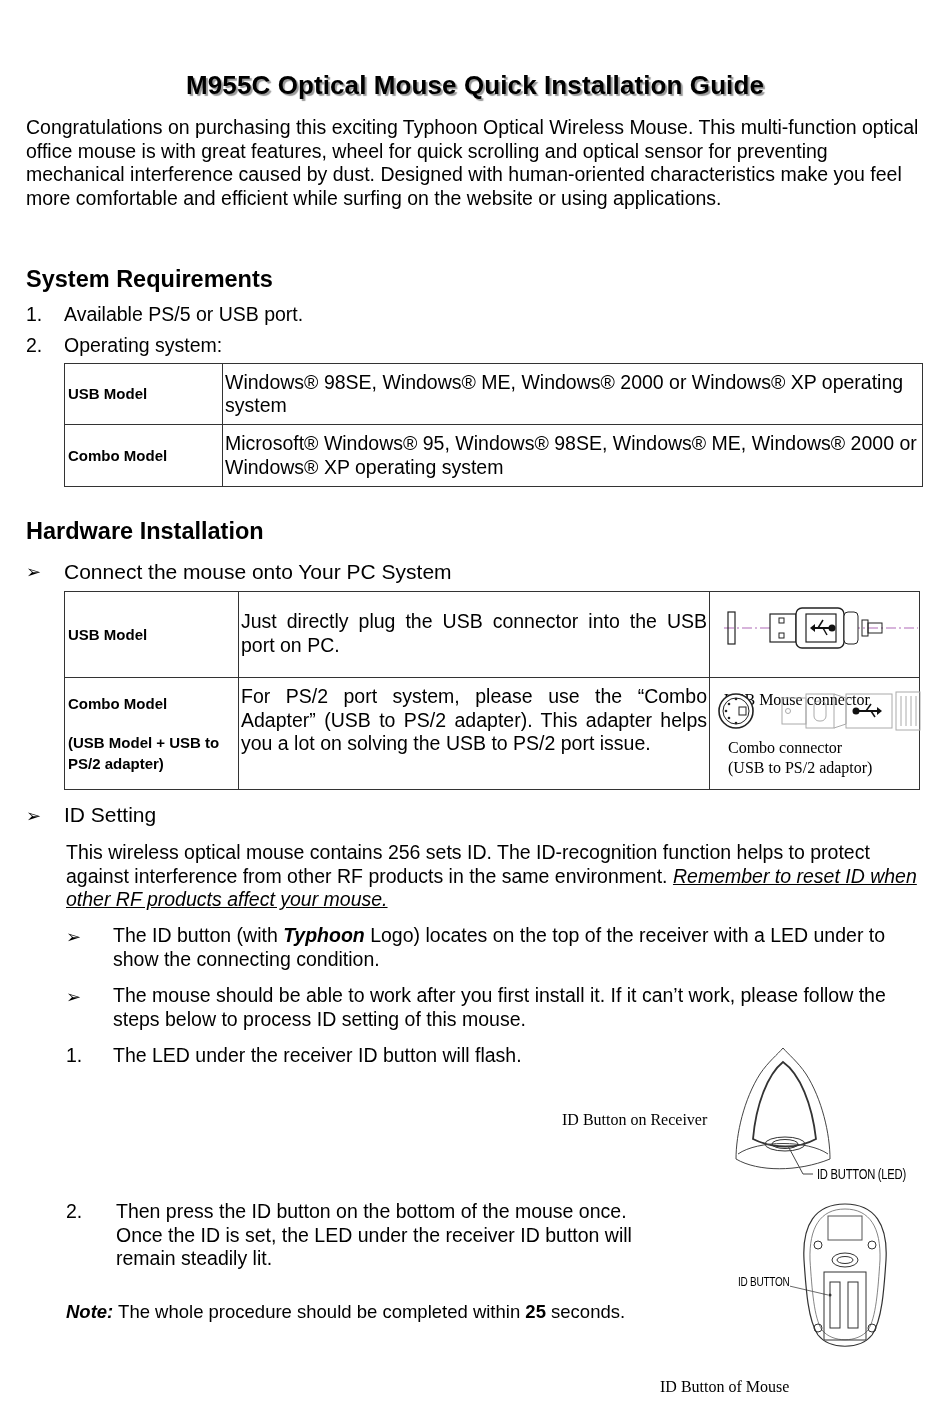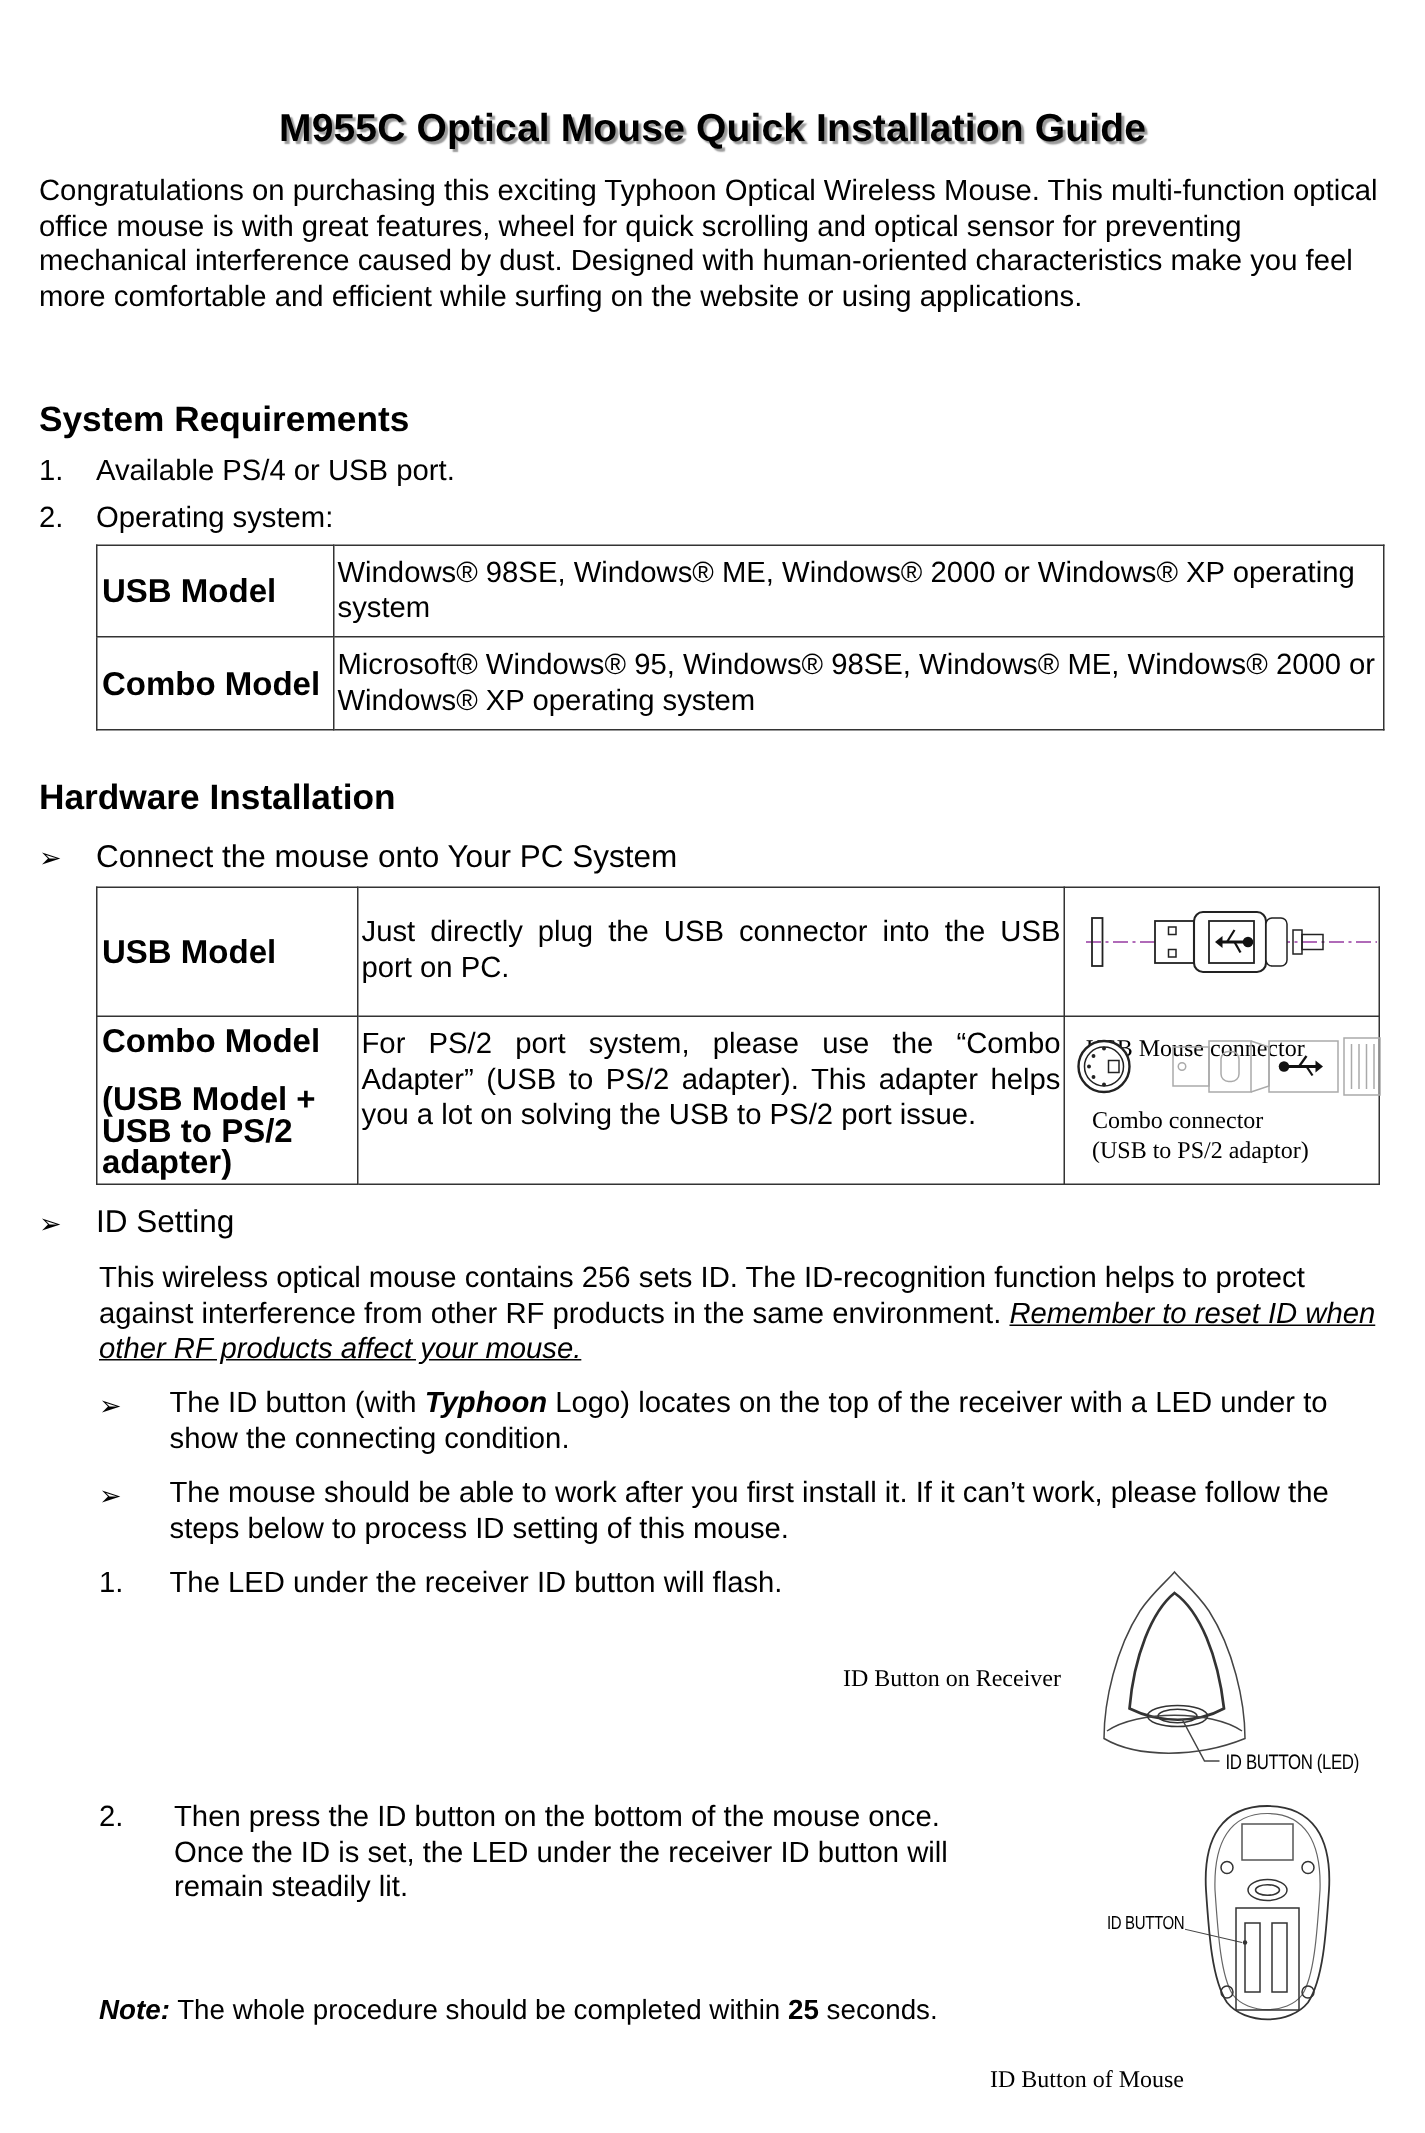--- a/index.html
+++ b/index.html
@@ -11,40 +11,40 @@
   .title {
     left: 0; width: 950px; top: 70px; text-align: center;
     font-size: 26px; font-weight: bold; letter-spacing: 0.1px;
     text-shadow: 2px 2px 1px #9a9a9a;
   }
   .para { font-size: 19.5px; line-height: 23.6px; }
   .intro { left: 26px; top: 116px; width: 900px; }
   .h2 { font-size: 23.5px; font-weight: bold; left: 26px; }
   .tbl { border-collapse: collapse; position: absolute; }
   .tbl td { border: 1.5px solid #333; vertical-align: middle; font-size: 19.5px; line-height: 23.5px; padding: 0 2px; }
-  .tbl td.hd { font-weight: bold; font-size: 22px; padding-left: 3px; }
+  .tbl td.hd { font-weight: bold; font-size: 15px; padding-left: 3px; }
   .justify { text-align: justify; text-align-last: left; }
   .arrow { font-size: 18px; }
   .u-it { font-style: italic; text-decoration: underline; }
   .cap-label { font-family: "Liberation Serif", serif; font-size: 16px; }
   .callout { font-family: "Liberation Sans", sans-serif; font-size: 14px; transform: scaleX(0.8); transform-origin: left; letter-spacing: -0.3px; }
 </style>
 </head>
 <body>
 
 <div class="abs title">M955C Optical Mouse Quick Installation Guide</div>
 
 <div class="abs para intro">Congratulations on purchasing this exciting Typhoon Optical Wireless Mouse. This multi-function optical office mouse is with great features, wheel for quick scrolling and optical sensor for preventing mechanical interference caused by dust. Designed with human-oriented characteristics make you feel more comfortable and efficient while surfing on the website or using applications.</div>
 
 <div class="abs h2" style="top:266px;">System Requirements</div>
 
 <div class="abs para" style="left:26px; top:303px;">
   <span>1.</span>
 </div>
-<div class="abs para" style="left:64px; top:303px;">Available PS/4 or USB port.</div>
+<div class="abs para" style="left:64px; top:303px;">Available PS/5 or USB port.</div>
 <div class="abs para" style="left:26px; top:334px;">
   <span>2.</span>
 </div>
 <div class="abs para" style="left:64px; top:334px;">Operating system:</div>
 
 <table class="tbl" style="left:64px; top:363px; width:859px;">
   <tbody>
       <tr style="height:61px;">
     <td class="hd" style="width:152px;">USB Model</td>
     <td>Windows® 98SE, Windows® ME, Windows® 2000 or Windows® XP operating system</td>
@@ -150,21 +150,21 @@
 <div class="abs para" style="left:113px; top:1044px; width:560px;">
   <div>The LED under the receiver ID button will flash.</div>
 </div>
 
 <div class="abs para" style="left:66px; top:1200px;">2.</div>
 <div class="abs para" style="left:116px; top:1200px; width:560px;">
   <div>Then press the ID button on the bottom of the mouse once.</div>
   <div>Once the ID is set, the LED under the receiver ID button will remain steadily lit.</div>
 </div>
 
-<div class="abs para" style="left:66px; top:1300px; font-size:18.5px;margin-top:28px;">
+<div class="abs para" style="left:66px; top:1300px; font-size:18.5px;">
   <b><i>Note:</i></b><span> The whole procedure should be completed within </span><b>25</b><span> seconds.</span>
 </div>
 
 <div class="abs cap-label" style="left:562px; top:1111px;">ID Button on Receiver</div>
 <svg class="abs" style="left:728px; top:1044px;" width="190" height="150" viewBox="0 0 190 150">
   <path d="M55,4 C50,10 40,18 32,30 C16,55 8,90 8,115 C30,128 70,128 102,115 C102,90 94,55 78,30 C70,18 60,10 55,4 Z" fill="none" stroke="#444" stroke-width="1"></path>
   <path d="M55,18 C40,30 28,60 25,95 C45,105 70,105 88,95 C84,60 72,30 55,18 Z" fill="none" stroke="#333" stroke-width="1.8"></path>
   <path d="M10,110 C30,96 80,96 100,110" fill="none" stroke="#444"></path>
   <ellipse cx="57" cy="100" rx="20" ry="7" fill="none" stroke="#333"></ellipse>
   <ellipse cx="57" cy="100" rx="13" ry="4.5" fill="none" stroke="#333"></ellipse>

